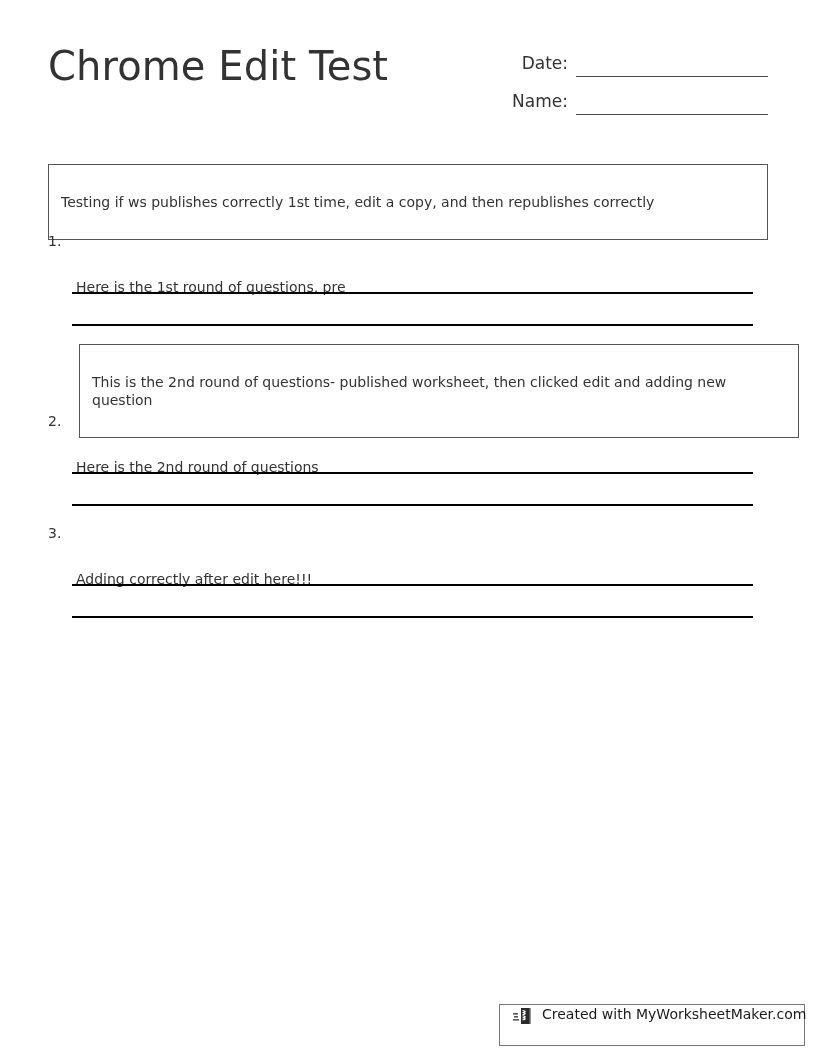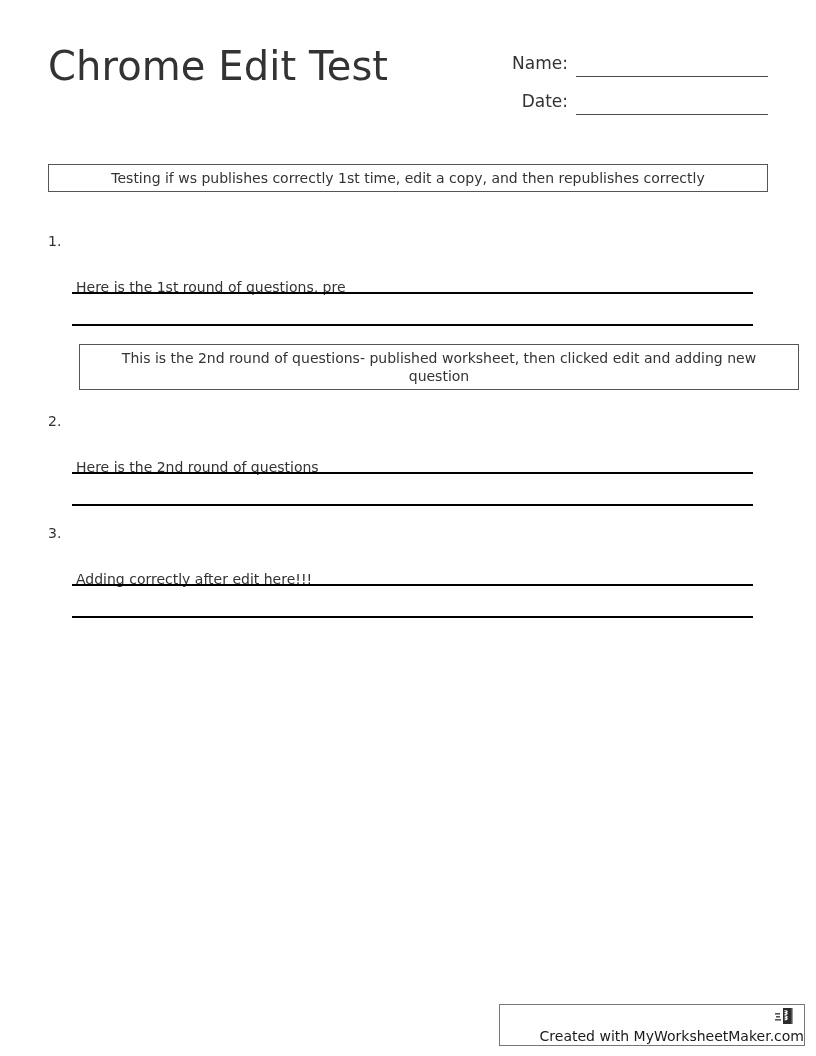--- a/index.html
+++ b/index.html
@@ -73,25 +73,24 @@
   }
 
   
   .instruction-box {
     position: absolute;
     left: 48px;
     width: 720px;
     box-sizing: border-box;
     border: 1px solid #555555;
     background: #ffffff;
-    padding: 4px 12px;
+    padding: 28px 12px;
     font-size: 14px;
     color: #333333;
     line-height: 18px;
-    text-align: center;
   }
   .instruction-box.box-1 { top: 164px; }
   .instruction-box.box-2 { top: 344px; margin-left: 31px; }
 
   
   .question {
     position: absolute;
     left: 48px;
     width: 720px;
   }
@@ -142,23 +141,22 @@
   .footer-badge {
     position: absolute;
     left: 499px;
     top: 1004px;
     width: 306px;
     height: 42px;
     box-sizing: border-box;
     border: 1px solid #777777;
     background: #ffffff;
     display: flex;
-    align-items: flex-end;
+    align-items: flex-start;
     padding-left: 13px;
-    flex-direction: column;
   }
   .badge-icon {
     width: 22px;
     height: 22px;
     flex: 0 0 22px;
     display: block;
     margin-right: 7px;
   }
   .badge-text {
     font-size: 14px;
@@ -170,25 +168,25 @@
 </head>
 <body>
 
 <div class="page">
 
   <div class="header">
     <div class="worksheet-title">Chrome Edit Test</div>
 
     <div class="meta-fields">
       <div class="meta-row">
-        <span class="meta-label">Name:</span>
+        <span class="meta-label">Date:</span>
         <span class="meta-line"></span>
       </div>
       <div class="meta-row">
-        <span class="meta-label">Date:</span>
+        <span class="meta-label">Name:</span>
         <span class="meta-line"></span>
       </div>
     </div>
   </div>
 
   <div class="instruction-box box-1">Testing if ws publishes correctly 1st time, edit a copy, and then republishes correctly</div>
 
   <div class="question q-1">
     <div class="question-head">
       <span class="question-number">1.</span>

